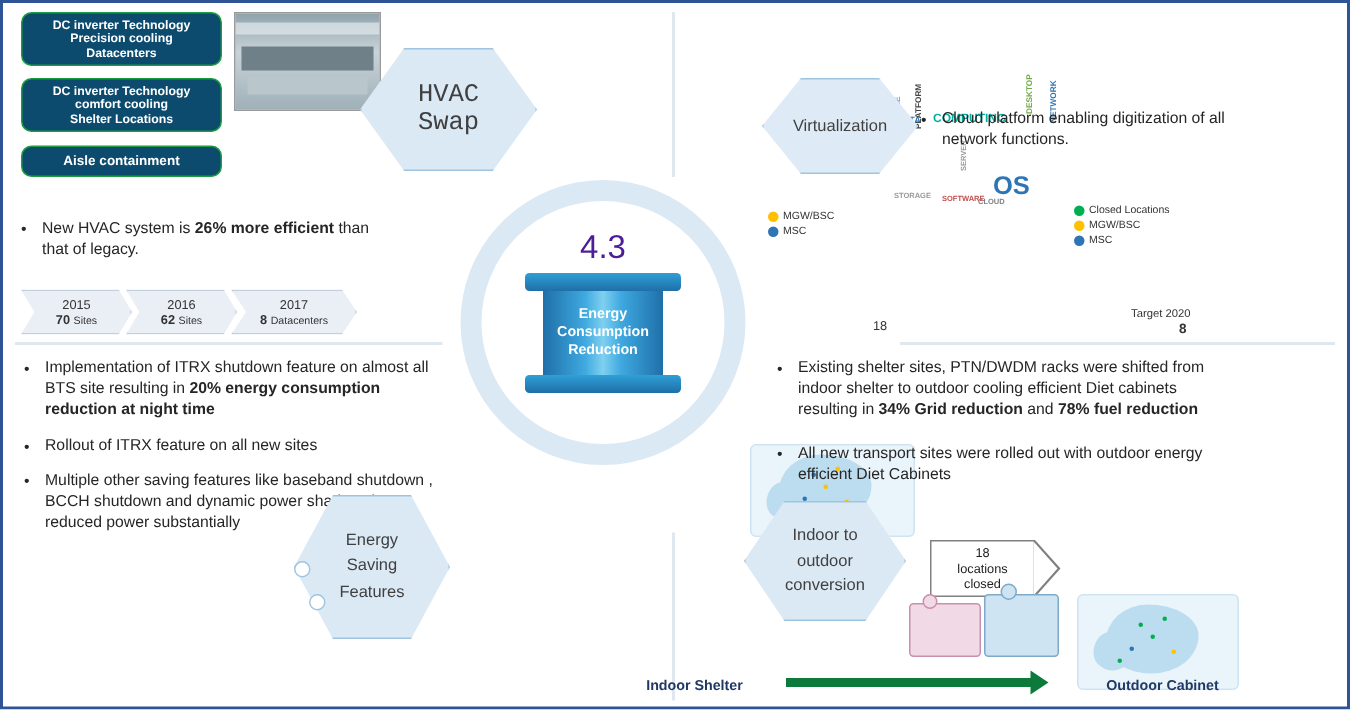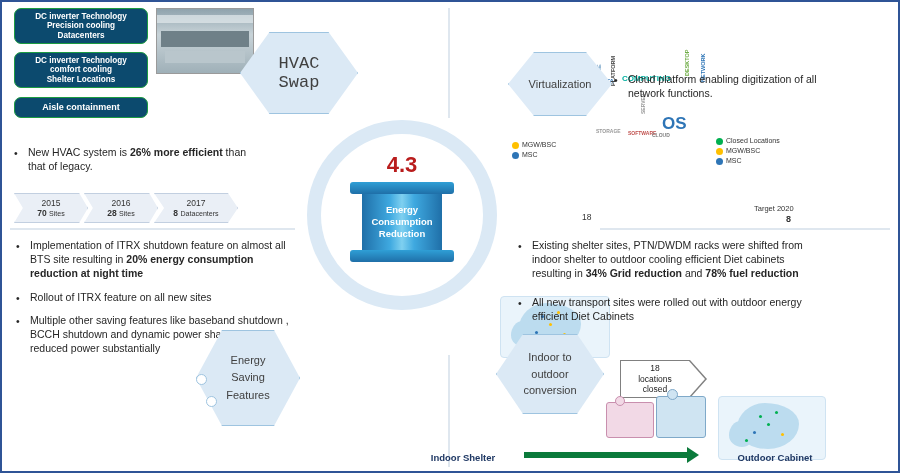--- a/index.html
+++ b/index.html
@@ -36,21 +36,21 @@
   .hex span{display:block;padding:0 6px;}
 
   
   .ring{
     border-radius:50%;
     background:#ffffff;
     border:14px solid #dbe9f5;
     box-sizing:border-box;
   }
   .center-num{
-    font-size:22px;font-weight:bold;color:#b91c1c;text-align:center;width:100%;
+    font-size:22px;font-weight:normal;color:#4c1d95;text-align:center;width:100%;
   }
   
   .pillar-top,.pillar-bot{
     background:linear-gradient(180deg,#2f9fd6,#1f6fa8);
     border-radius:3px;
   }
   .pillar-body{
     background:linear-gradient(90deg,#1f6fa8,#3fa9e0 35%,#7fd0f0 50%,#3fa9e0 65%,#1f6fa8);
   }
   .pillar-label{
@@ -160,21 +160,21 @@
     <span>New HVAC system is </span><span class="b">26%  more efficient</span><span> than that of legacy.</span>
   </div>
 </div>
 
 <div class="abs chev" style="left:14px;top:193px;width:74px;height:30px;">
   <span class="yr">2015</span>
   <span class="cnt"><span>70</span> <small>Sites</small></span>
 </div>
 <div class="abs chev" style="left:84px;top:193px;width:74px;height:30px;">
   <span class="yr">2016</span>
-  <span class="cnt"><span>28</span> <small>Sites</small></span>
+  <span class="cnt"><span>62</span> <small>Sites</small></span>
 </div>
 <div class="abs chev" style="left:154px;top:193px;width:84px;height:30px;">
   <span class="yr">2017</span>
   <span class="cnt"><span>8</span> <small>Datacenters</small></span>
 </div>
 
 <div class="abs cloud" style="left:588px;top:6px;width:128px;height:70px;">
   <span style="left:10px;top:6px;font-size:6px;color:#2e75b6;">DATA</span>
   <span style="left:34px;top:2px;font-size:8px;color:#00b0a0;">COMPUTING</span>
   <span style="left:8px;top:18px;font-size:5.5px;color:#7aa6c9;transform:rotate(-90deg);transform-origin:left top;">MACHINE</span>

